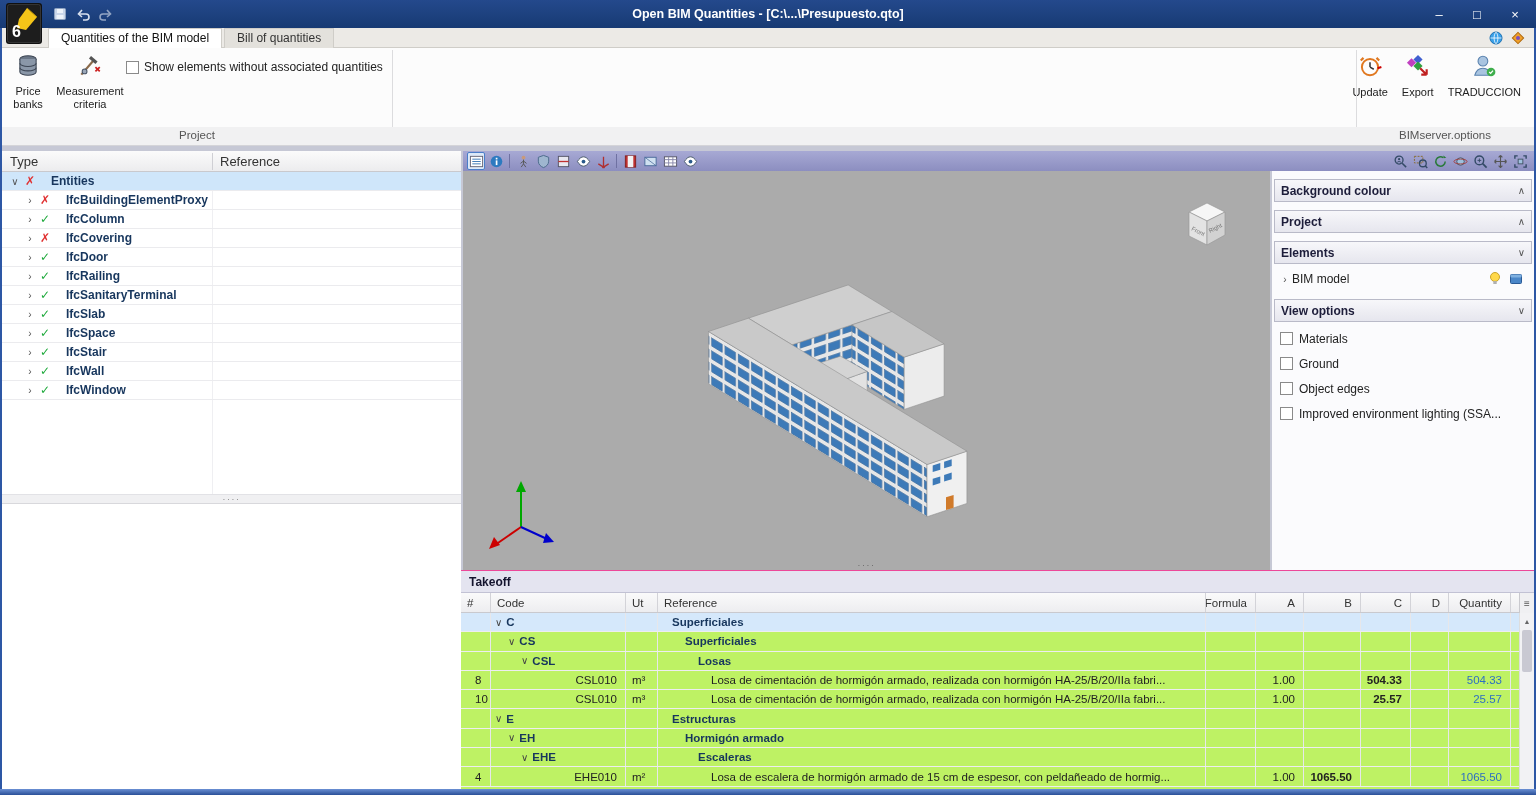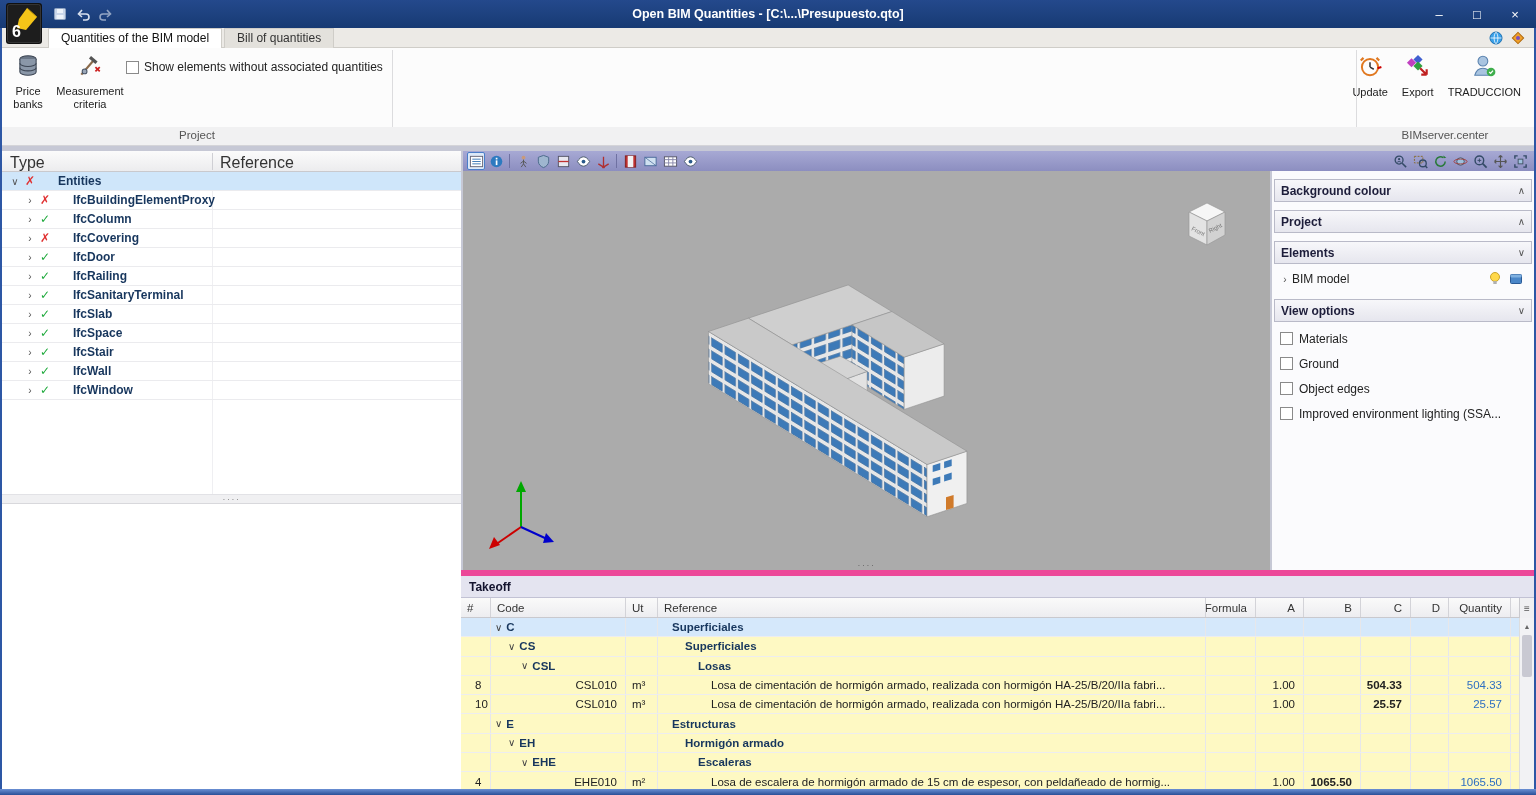--- a/index.html
+++ b/index.html
@@ -33,33 +33,33 @@
 .rib-group-label{position:absolute;top:2px;text-align:center;}
 .rib-right{position:absolute;right:8px;top:5px;display:flex;gap:4px;}
 .rib-right .rib-btn2{display:flex;flex-direction:column;align-items:center;padding:0 5px;}
 .rib-btn2 .lbl{font-size:11px;color:#222;margin-top:4px;white-space:nowrap;}
 
 
 .main{position:absolute;left:2px;right:2px;top:146px;bottom:6px;background:#c6c8d5;}
 
 
 .left-panel{position:absolute;left:0;top:5px;width:459px;bottom:0;background:#fff;}
-.grid-header{height:21px;background:linear-gradient(#fbfbfb,#ececee);border-bottom:1px solid #c9c9cd;position:relative;font-size:16px;color:#333;text-decoration:underline;}
+.grid-header{height:21px;background:linear-gradient(#fbfbfb,#ececee);border-bottom:1px solid #c9c9cd;position:relative;font-size:13px;color:#333;text-decoration:underline;}
 .gh-label{position:absolute;top:3px;}
 .gh-sep{position:absolute;top:2px;height:17px;width:1px;background:#cfcfd4;}
 .tree-body{position:absolute;top:21px;left:0;right:0;height:228px;}
 .tree-colline{position:absolute;left:210px;top:21px;height:322px;width:1px;background:#efeff2;}
 .tree-row{height:19px;display:flex;align-items:center;border-bottom:1px solid #ebebee;}
 .tree-row.sel{background:#cfe6fa;}
 .tind{display:inline-block;flex:0 0 auto;}
 .texp{width:14px;text-align:center;color:#555;font-size:10px;flex:0 0 auto;}
 .tst{width:16px;text-align:center;font-weight:bold;font-size:12px;flex:0 0 auto;}
 .tst.check{color:#1faa3c;}
 .tst.cross{color:#e03030;}
-.tlab{font-weight:bold;color:#17365d;font-size:12px;margin-left:20px;white-space:nowrap;}
+.tlab{font-weight:bold;color:#17365d;font-size:12px;margin-left:13px;white-space:nowrap;}
 .lp-splitter{position:absolute;left:0;right:0;top:343px;height:10px;background:#f0f0f2;border-top:1px solid #e2e2e6;border-bottom:1px solid #d8d8dc;text-align:center;color:#888;font-size:9px;line-height:8px;letter-spacing:2px;}
 .param-header{position:absolute;left:0;right:0;top:353px;height:21px;}
 
 
 .vp-toolbar{position:absolute;left:461px;right:0;top:5px;height:20px;background:linear-gradient(#a7a9d4,#8c8ec0);display:flex;align-items:center;padding:0 3px;}
 .vp-tb-right{position:absolute;right:4px;top:0;height:20px;display:flex;align-items:center;}
 .tbtn{width:18px;height:18px;display:flex;align-items:center;justify-content:center;border-radius:2px;margin:0 1px;flex:0 0 auto;}
 .tbtn.on{background:#dce9f8;border:1px solid #4a7ec9;}
 .tsep{width:1px;height:14px;background:#6f71a2;margin:0 3px;flex:0 0 auto;}
 
@@ -72,21 +72,21 @@
 
 .right-panel{position:absolute;left:1270px;right:0;top:25px;height:399px;background:#fbfbfd;overflow:hidden;}
 .rp-header{margin:8px 2px 0;height:23px;background:linear-gradient(#f7f7fa,#e6e6ee);border:1px solid #b9bac8;display:flex;align-items:center;padding:0 6px;font-weight:bold;color:#1d1d3a;font-size:12px;justify-content:space-between;}
 .chev{font-weight:normal;color:#555;font-size:10px;}
 .rp-treeitem{margin:3px 2px 0;height:24px;display:flex;align-items:center;font-size:12px;color:#222;padding-left:4px;position:relative;}
 .rp-icons{position:absolute;right:8px;display:flex;gap:5px;align-items:center;}
 .cbrow{height:25px;display:flex;align-items:center;padding-left:8px;gap:6px;font-size:12px;color:#222;white-space:nowrap;overflow:hidden;}
 .vo-list{margin-top:4px;}
 
 
-.takeoff{position:absolute;left:459px;right:0;top:424px;bottom:0;background:#fef9c3;border-top:6px solid #ec4899;}
+.takeoff{position:absolute;left:459px;right:0;top:424px;bottom:0;background:#bef264;border-top:1px solid #ec4899;}
 .to-title{height:22px;background:#e4e4f0;border-bottom:1px solid #c2c2d4;font-weight:bold;color:#14142e;padding-left:8px;display:flex;align-items:center;font-size:12px;}
 .to-header{height:20px;background:linear-gradient(#fafafa,#ededf0);border-bottom:1px solid #c9c9ce;display:flex;}
 .tcell{flex:0 0 auto;height:100%;border-right:1px solid #e7e7ea;padding-left:6px;font-size:11.5px;color:#222;white-space:nowrap;overflow:hidden;display:flex;align-items:center;}
 .tcell.r{justify-content:flex-end;padding-right:8px;padding-left:2px;}
 .to-header .tcell{color:#333;border-right:1px solid #d3d3d8;}
 .trow{height:19.3px;display:flex;border-bottom:1px solid #ededf0;}
 .trow.sel{background:#d5e8fb;}
 .trow.grp .tcell{font-weight:bold;color:#17365d;}
 .gexp{font-weight:normal;color:#444;font-size:10px;margin-right:4px;}
 .nb{font-weight:bold;}
@@ -209,21 +209,21 @@
             <path d="M16.8 17.5l1.3 1.3 2.2-2.6" stroke="#fff" stroke-width="1.2" fill="none"></path>
           </svg></span>
       <span class="lbl">TRADUCCION</span>
     </div>
   </div>
 </div>
 <div class="vsep" style="left:392px;"></div>
 <div class="vsep" style="left:1356px;"></div>
 <div class="rib-labels">
   <div class="rib-group-label" style="left:0;width:390px;">Project</div>
-  <div class="rib-group-label" style="left:1354px;width:178px;">BIMserver.center</div>
+  <div class="rib-group-label" style="left:1354px;width:178px;">BIMserver.options</div>
 </div>
 
 <div class="main">
 
   <div class="left-panel">
     <div class="grid-header">
       <span class="gh-label" style="left:8px;">Type</span>
       <span class="gh-sep" style="left:210px;"></span>
       <span class="gh-label" style="left:218px;">Reference</span>
     </div>

